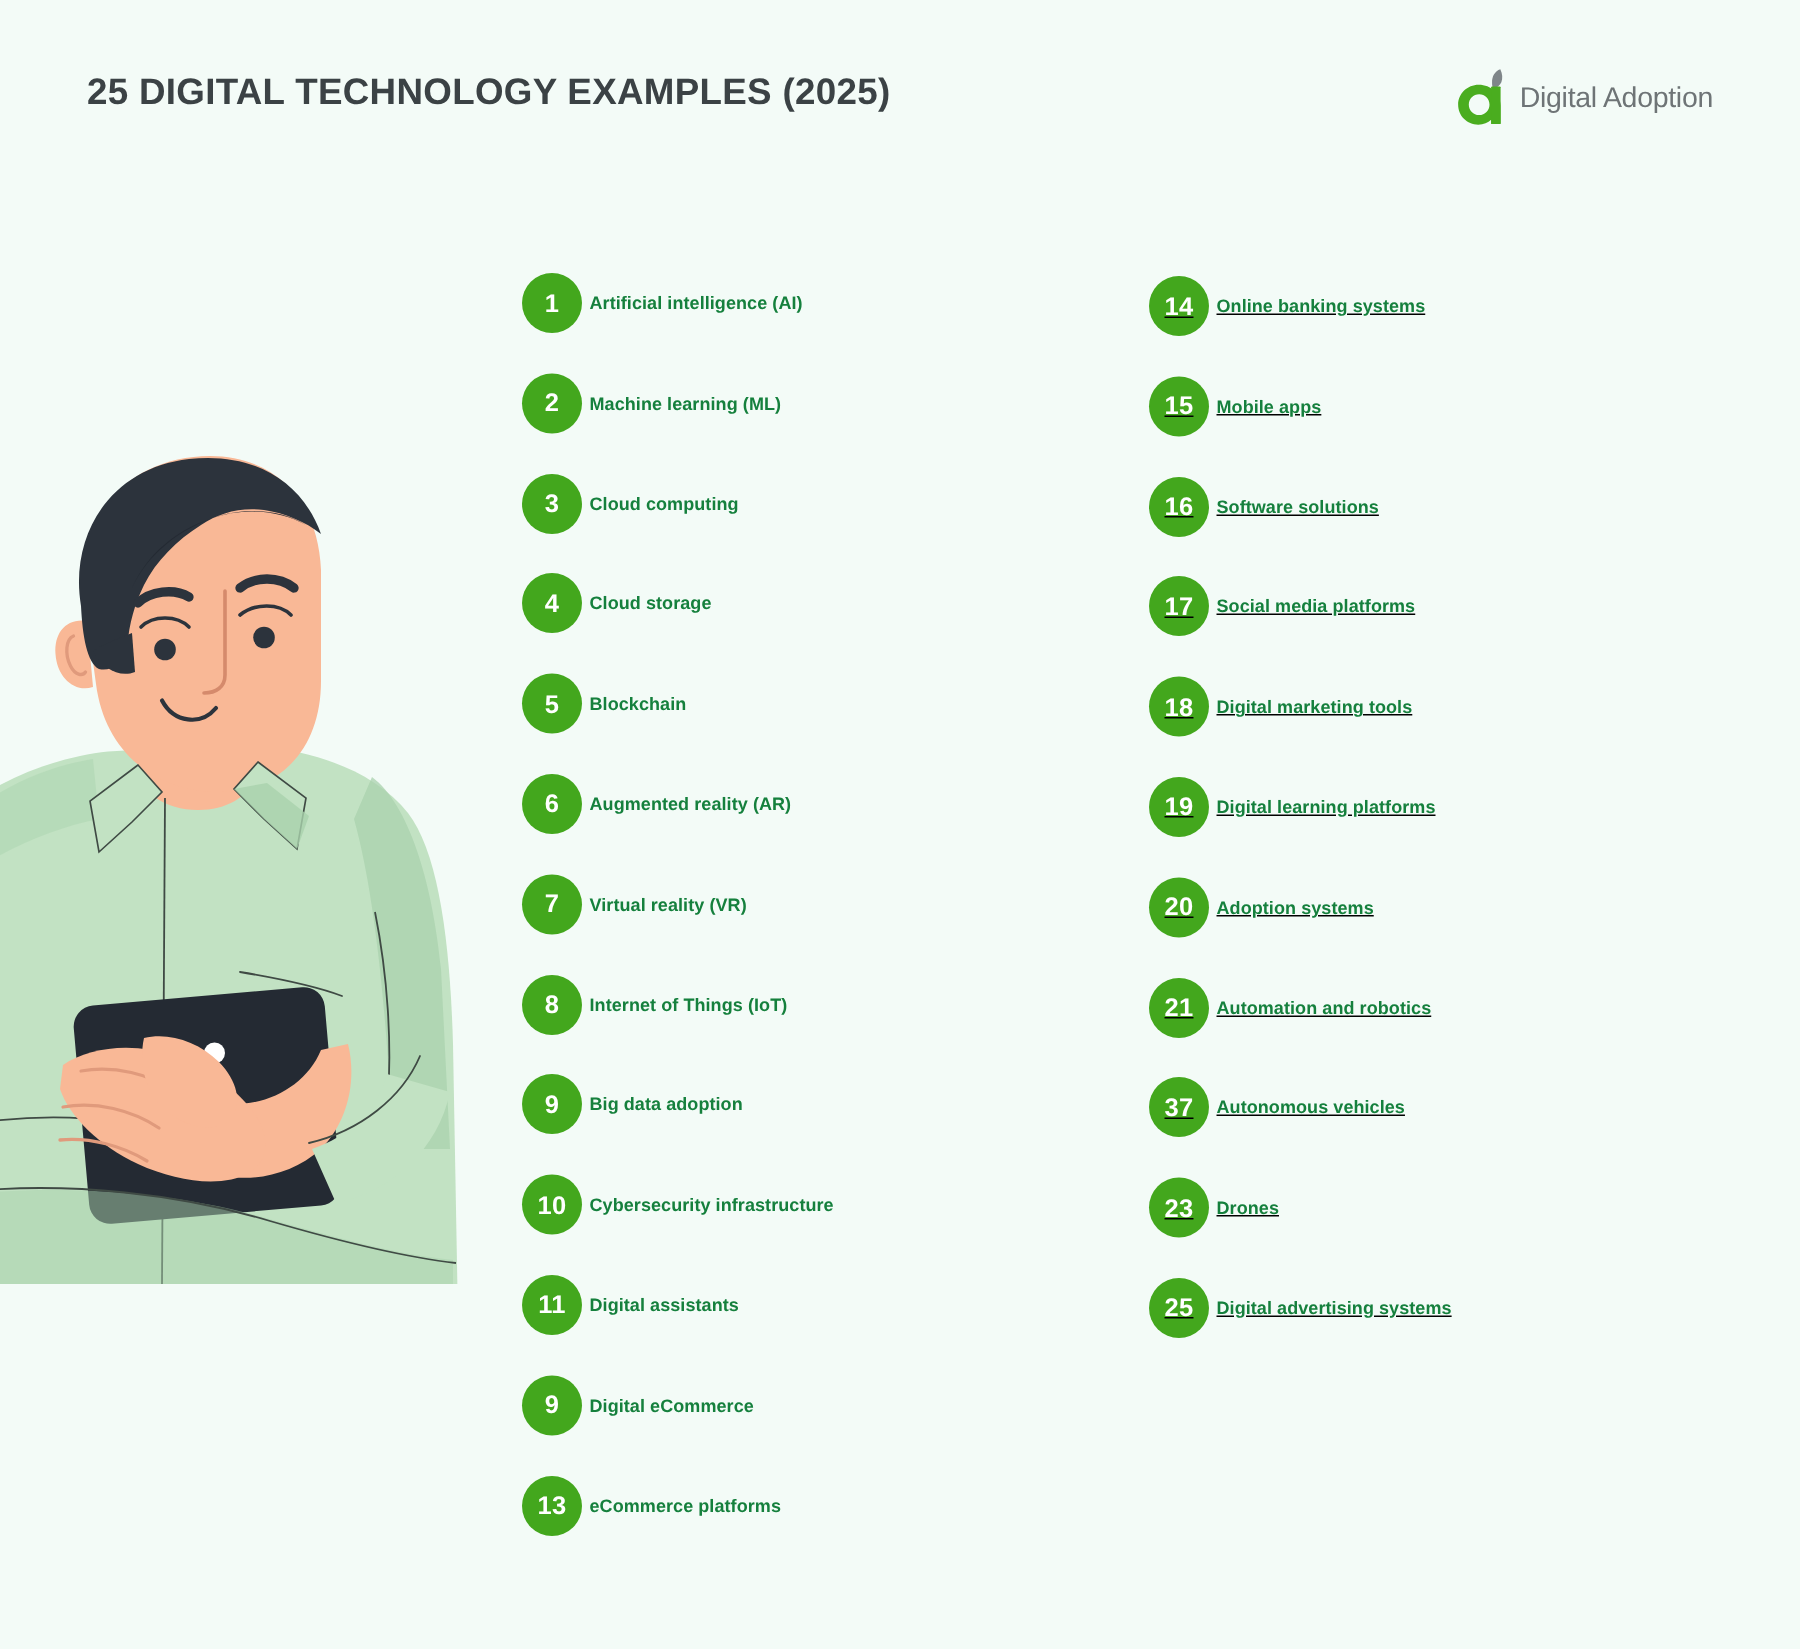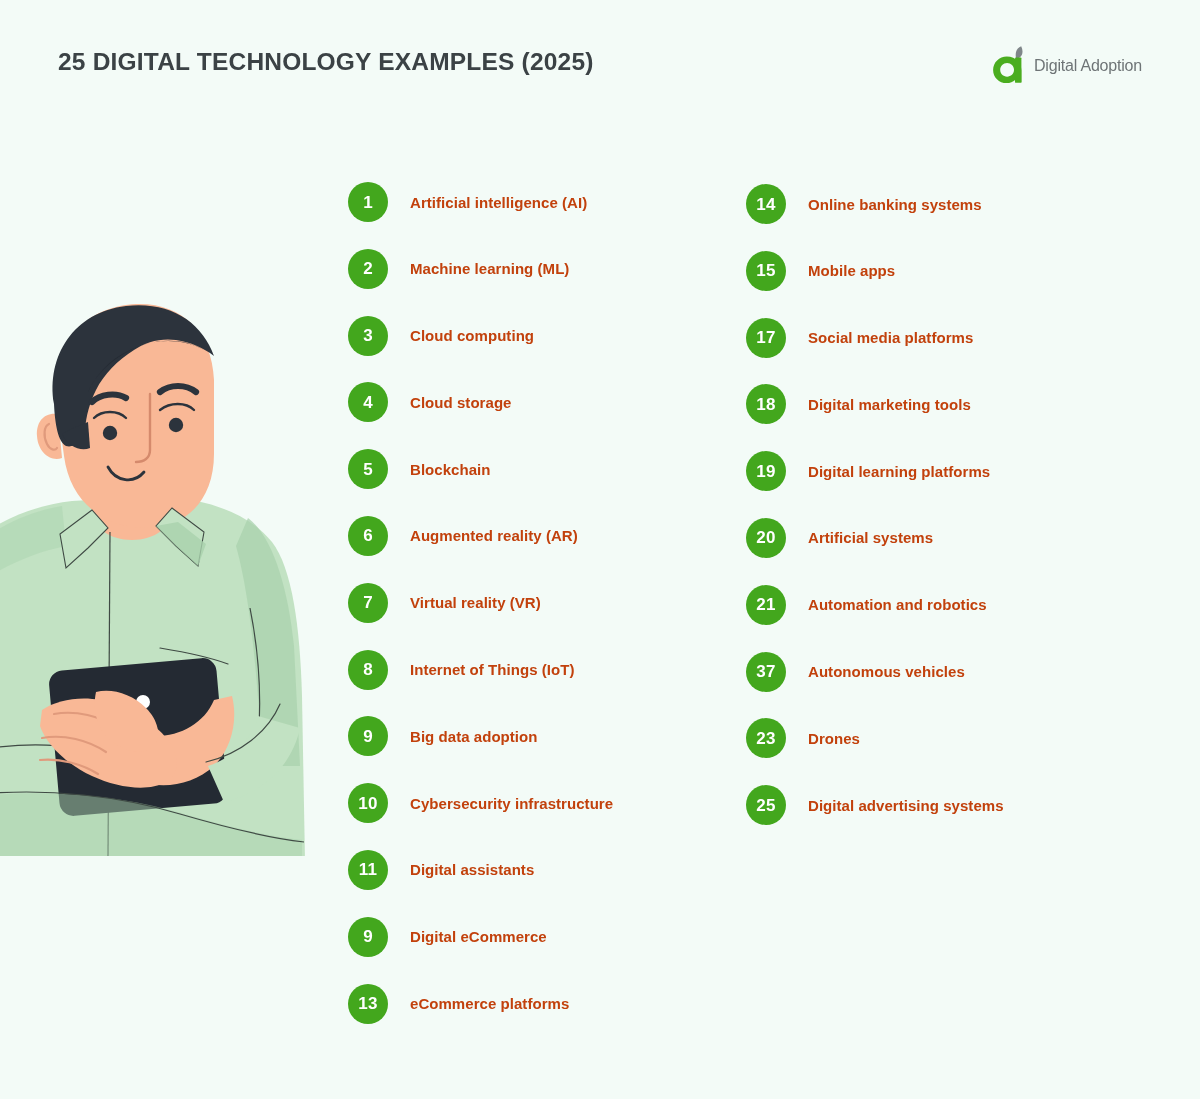--- a/index.html
+++ b/index.html
@@ -33,42 +33,42 @@
   }
   .brand {
     position:absolute;
     right:58px; top:45px;
     display:flex;
     align-items:center;
     gap:7px;
   }
   .brand-mark { width:36px; height:42px; display:block; }
   .brand-name {
-    font-size:16px;
+    font-size:19px;
     color:#6e7476;
     letter-spacing:-0.2px;
     white-space:nowrap;
   }
 
   
   .illustration {
     position:absolute;
     left:0; bottom:0;
     width:330px; height:560px;
     pointer-events:none;
   }
 
   
   .list-col {
     position:absolute;
     display:flex;
     flex-direction:column;
   }
   .col-left  { left:348px; top:182px;  gap:26.8px; }
-  .col-right { left:746px; top:184px;  gap:26.8px; }
+  .col-right { left:766px; top:184px;  gap:26.8px;text-decoration:underline; }
 
   .list-item {
     display:flex;
     align-items:center;
     height:40px;
   }
   .badge {
     width:40px; height:40px;
     min-width:40px;
     border-radius:50%;
@@ -76,24 +76,24 @@
     color:#ffffff;
     display:flex;
     align-items:center;
     justify-content:center;
     font-size:17px;
     font-weight:bold;
     letter-spacing:0.2px;
     line-height:1;
   }
   .item-label {
-    margin-left:22px;
-    font-size:15px;
+    margin-left:5px;
+    font-size:12px;
     font-weight:bold;
-    color:#c2410c;
+    color:#15803d;
     letter-spacing:0.05px;
     white-space:nowrap;
   }
 </style>
 </head>
 <body>
 
 <div class="page">
 
   <div class="header">
@@ -267,34 +267,38 @@
   <div class="list-col col-right">
     <div class="list-item">
       <div class="badge">14</div>
       <div class="item-label">Online banking systems</div>
     </div>
     <div class="list-item">
       <div class="badge">15</div>
       <div class="item-label">Mobile apps</div>
     </div>
     <div class="list-item">
+      <div class="badge">16</div>
+      <div class="item-label">Software solutions</div>
+    </div>
+    <div class="list-item">
       <div class="badge">17</div>
       <div class="item-label">Social media platforms</div>
     </div>
     <div class="list-item">
       <div class="badge">18</div>
       <div class="item-label">Digital marketing tools</div>
     </div>
     <div class="list-item">
       <div class="badge">19</div>
       <div class="item-label">Digital learning platforms</div>
     </div>
     <div class="list-item">
       <div class="badge">20</div>
-      <div class="item-label">Artificial systems</div>
+      <div class="item-label">Adoption systems</div>
     </div>
     <div class="list-item">
       <div class="badge">21</div>
       <div class="item-label">Automation and robotics</div>
     </div>
     <div class="list-item">
       <div class="badge">37</div>
       <div class="item-label">Autonomous vehicles</div>
     </div>
     <div class="list-item">

